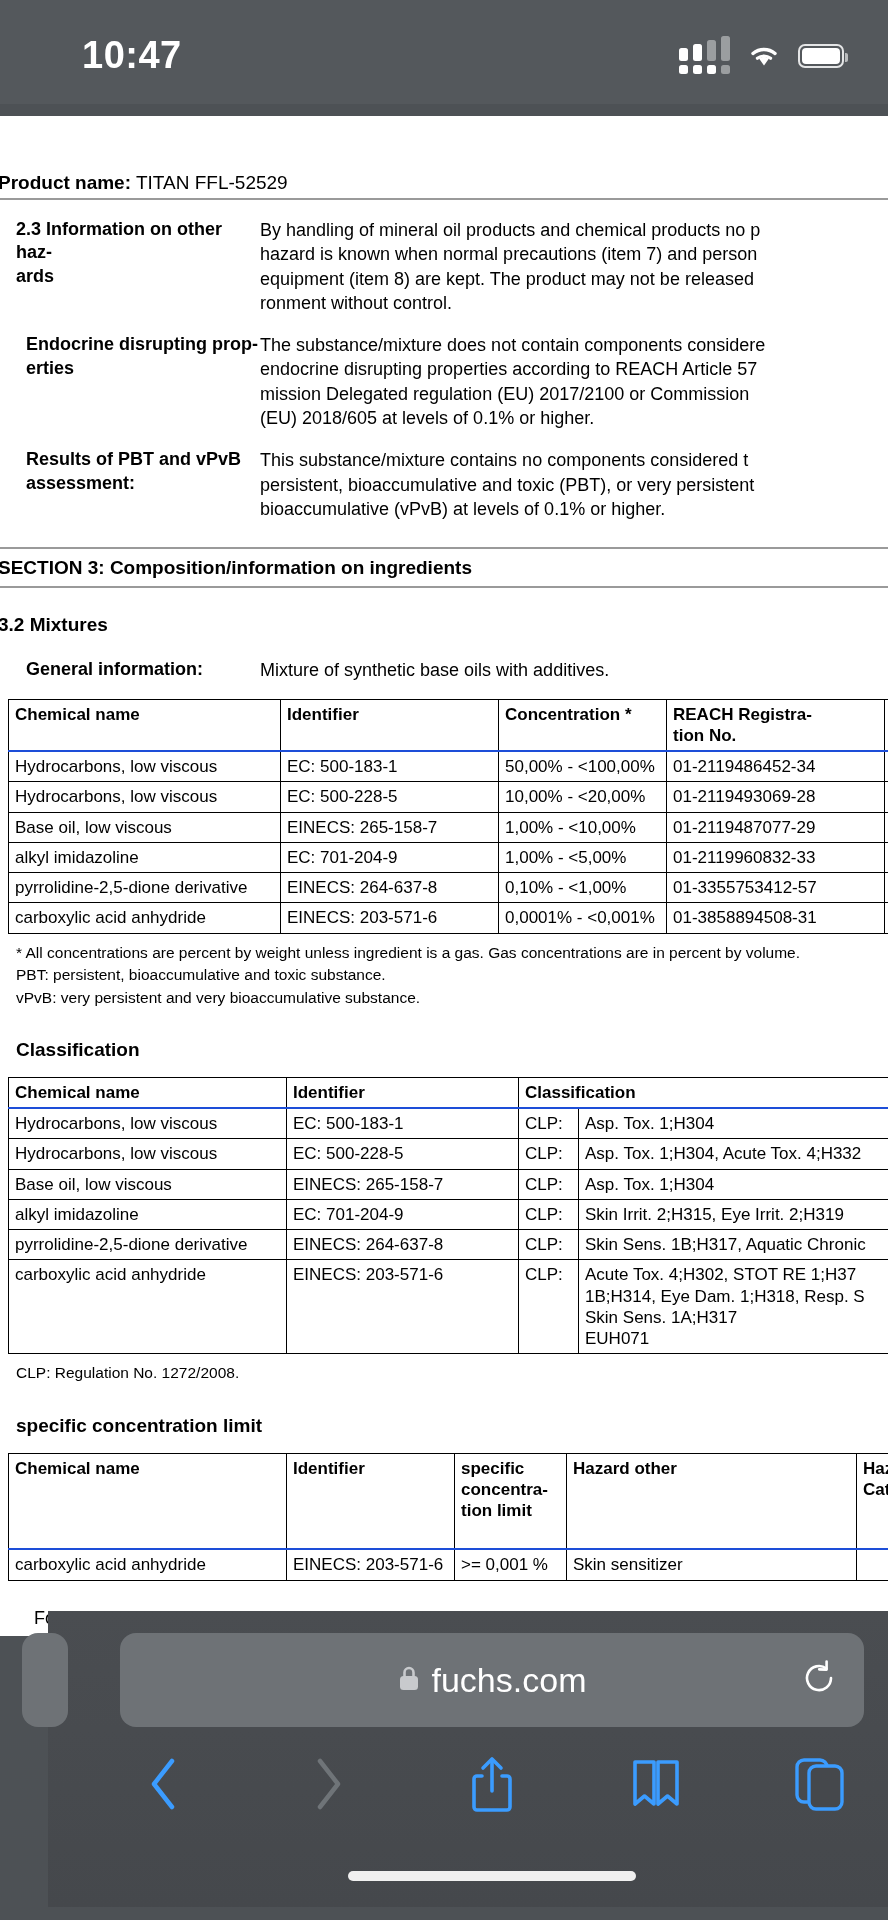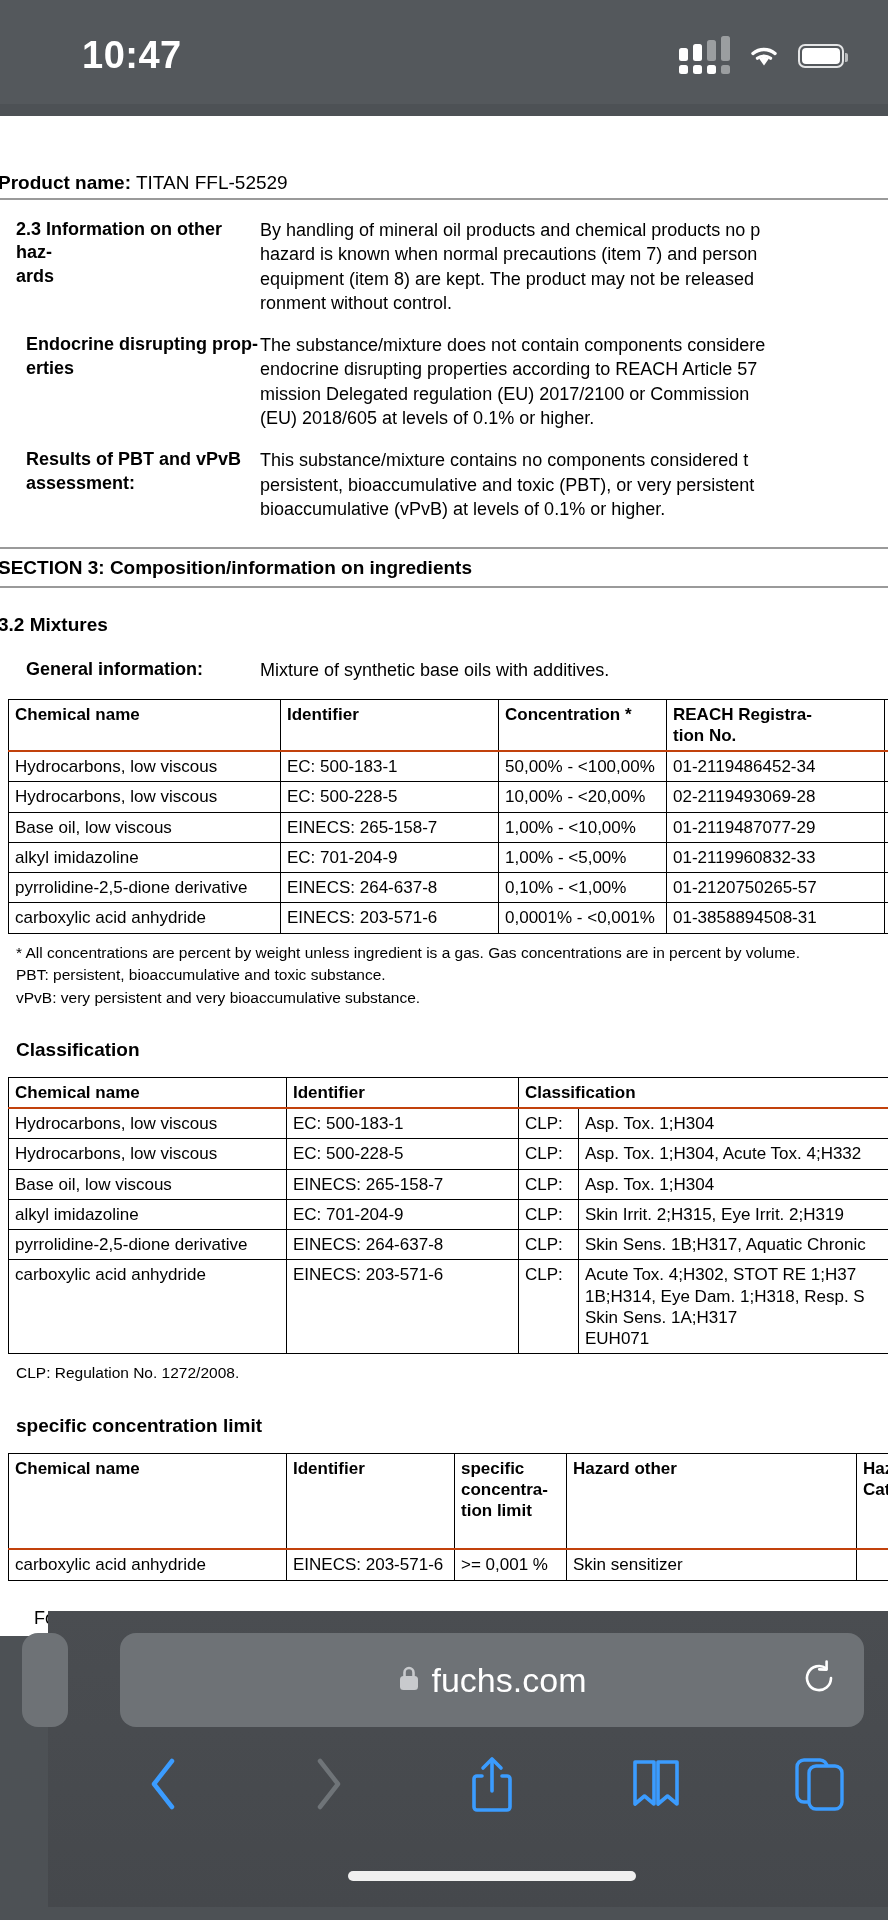--- a/index.html
+++ b/index.html
@@ -72,21 +72,21 @@
   }
   .h2 { margin: 26px 0 0 8px; font-weight: bold; font-size: 19px; }
   .h3 { margin: 30px 0 0 26px; font-weight: bold; font-size: 19px; }
 
   table.t { border-collapse: collapse; margin: 16px 0 0 18px; width: 980px; }
   table.t td, table.t th {
     border: 1px solid #000; padding: 4px 6px; font-size: 17px;
     text-align: left; vertical-align: top; line-height: 1.25;
   }
   table.t th { font-weight: bold; }
-  table.t tr.hdr th { border-bottom: 2px solid #c2410c; }
+  table.t tr.hdr th { border-bottom: 2px solid #1d4ed8; }
   .note { margin: 8px 0 0 26px; font-size: 15.5px; line-height: 1.45; }
 
   
   .safari {
     position: absolute; left: 0; bottom: 13px; width: 888px; height: 296px;
     background: linear-gradient(180deg,#4a4d51 0%, #45484c 100%);
     margin-left: 48px;
   }
   .urlrow { position: relative; height: 120px; }
   .urlbar {
@@ -209,42 +209,42 @@
               <td>Hydrocarbons,  low viscous</td>
               <td>EC: 500-183-1</td>
               <td>50,00% - &lt;100,00%</td>
               <td>01-2119486452-34</td>
               <td></td>
             </tr>
         <tr>
               <td>Hydrocarbons,  low viscous</td>
               <td>EC: 500-228-5</td>
               <td>10,00% - &lt;20,00%</td>
-              <td>02-2119493069-28</td>
+              <td>01-2119493069-28</td>
               <td></td>
             </tr>
         <tr>
               <td>Base oil, low viscous</td>
               <td>EINECS: 265-158-7</td>
               <td>1,00% - &lt;10,00%</td>
               <td>01-2119487077-29</td>
               <td></td>
             </tr>
         <tr>
               <td>alkyl imidazoline</td>
               <td>EC: 701-204-9</td>
               <td>1,00% - &lt;5,00%</td>
               <td>01-2119960832-33</td>
               <td></td>
             </tr>
         <tr>
               <td>pyrrolidine-2,5-dione derivative</td>
               <td>EINECS: 264-637-8</td>
               <td>0,10% - &lt;1,00%</td>
-              <td>01-2120750265-57</td>
+              <td>01-3355753412-57</td>
               <td></td>
             </tr>
         <tr>
               <td>carboxylic acid anhydride</td>
               <td>EINECS: 203-571-6</td>
               <td>0,0001% - &lt;0,001%</td>
               <td>01-3858894508-31</td>
               <td></td>
             </tr>
       </tbody>

